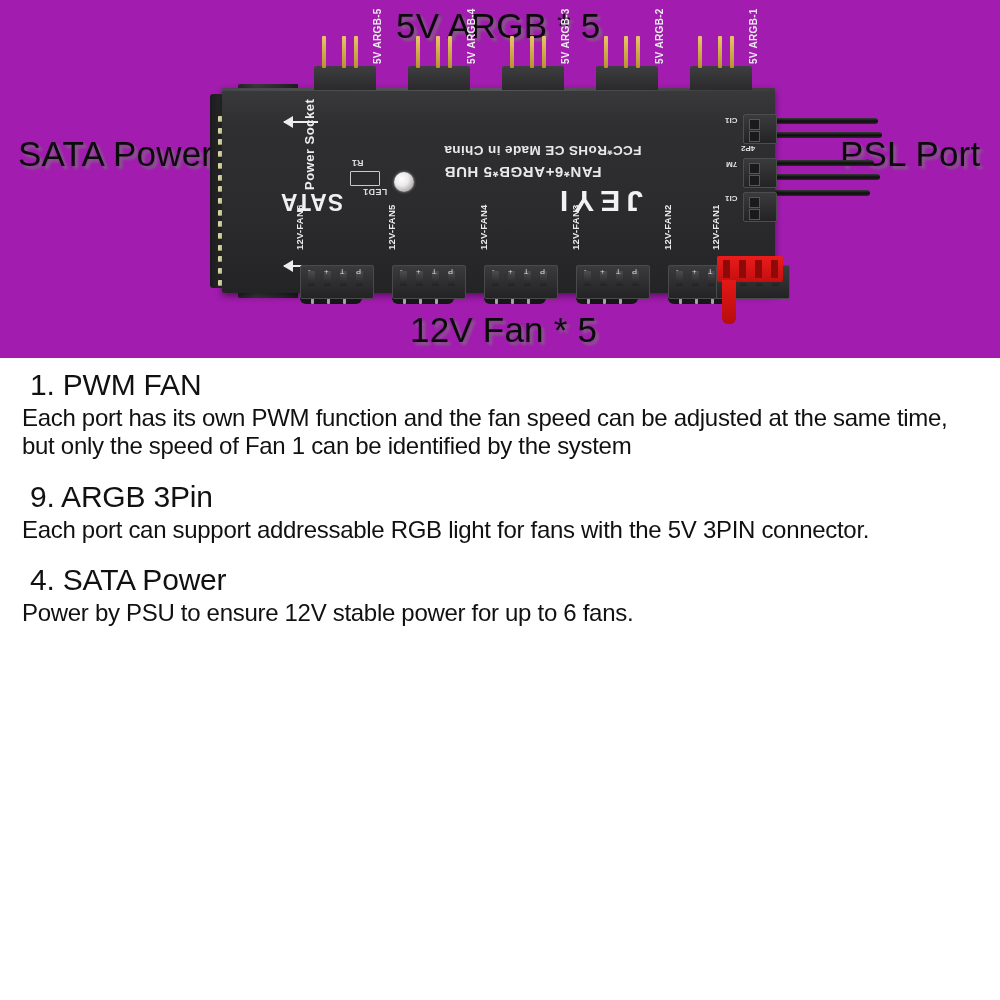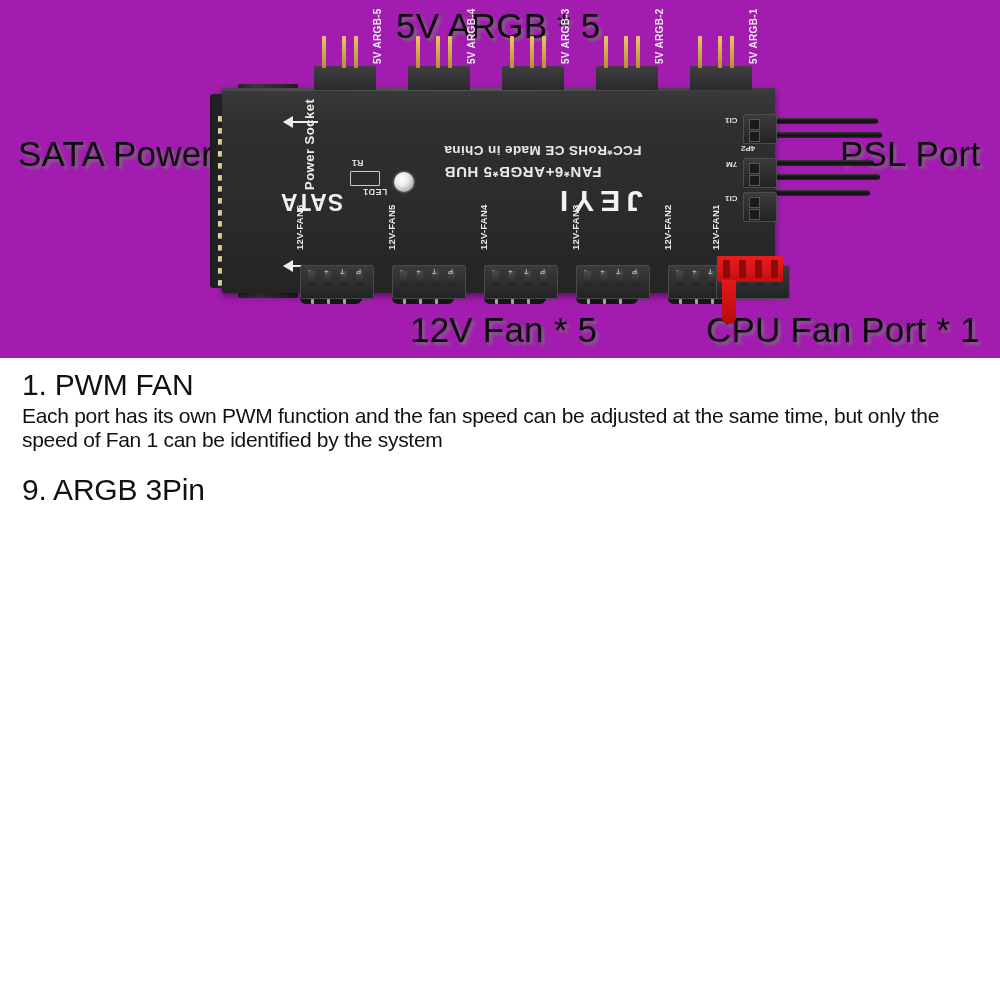--- a/index.html
+++ b/index.html
@@ -213,42 +213,41 @@
     filter:blur(.3px);
   }
 
   
   #copy{
     position:absolute;left:0;top:358px;width:1000px;height:642px;
     padding:10px 22px 0 22px;box-sizing:border-box;
   }
   .sec{margin:0 0 20px 0;}
   .sec h3{
-    margin:0 0 2px 0;
+    margin:0 0 2px 8px;
     font-size:30px;font-weight:normal;color:#111111;
     font-family:"Liberation Sans",sans-serif;
     letter-spacing:-.2px;
   }
   .sec p{
     margin:0;
-    font-size:21px;line-height:1.16;color:#111111;font-weight:normal;
+    font-size:24px;line-height:1.16;color:#111111;font-weight:normal;
     font-family:"Liberation Sans",sans-serif;
     letter-spacing:-.3px;
   }
 </style>
 </head>
 <body>
 
 <div id="photo">
 
   <div class="callout" id="co-argb">5V ARGB * 5</div>
   <div class="callout" id="co-sata">SATA Power</div>
   <div class="callout" id="co-psl">PSL Port</div>
   <div class="callout" id="co-fan">12V Fan * 5</div>
-  <div class="callout" id="co-cpu">CPU Fan Port * 1</div>
 
   <div class="psl-cable" style="left:770px;top:118px;width:108px;"></div>
   <div class="psl-cable" style="left:770px;top:132px;width:112px;"></div>
   <div class="psl-cable" style="left:770px;top:160px;width:104px;"></div>
   <div class="psl-cable" style="left:770px;top:174px;width:110px;"></div>
   <div class="psl-cable" style="left:770px;top:190px;width:100px;"></div>
 
   <div class="fan-housing" style="left:300px;top:262px;">
       <i></i>
       <i></i>
@@ -465,17 +464,22 @@
 
 <div id="copy">
 
   <div class="sec">
     <h3>1. PWM FAN</h3>
     <p>Each port has its own PWM function and the fan speed can be adjusted at the same time, but only the speed of Fan 1 can be identified by the system</p>
   </div>
 
   <div class="sec">
     <h3>9. ARGB 3Pin</h3>
-  </div>
-
-
+    <p>Each port can support addressable RGB light for fans with the 5V 3PIN connector.</p>
+  </div>
+
+
+  <div class="sec">
+    <h3>4. SATA Power</h3>
+    <p>Power by PSU to ensure 12V stable power for up to 6 fans.</p>
+  </div>
 
 </div>
 
 </body></html>

